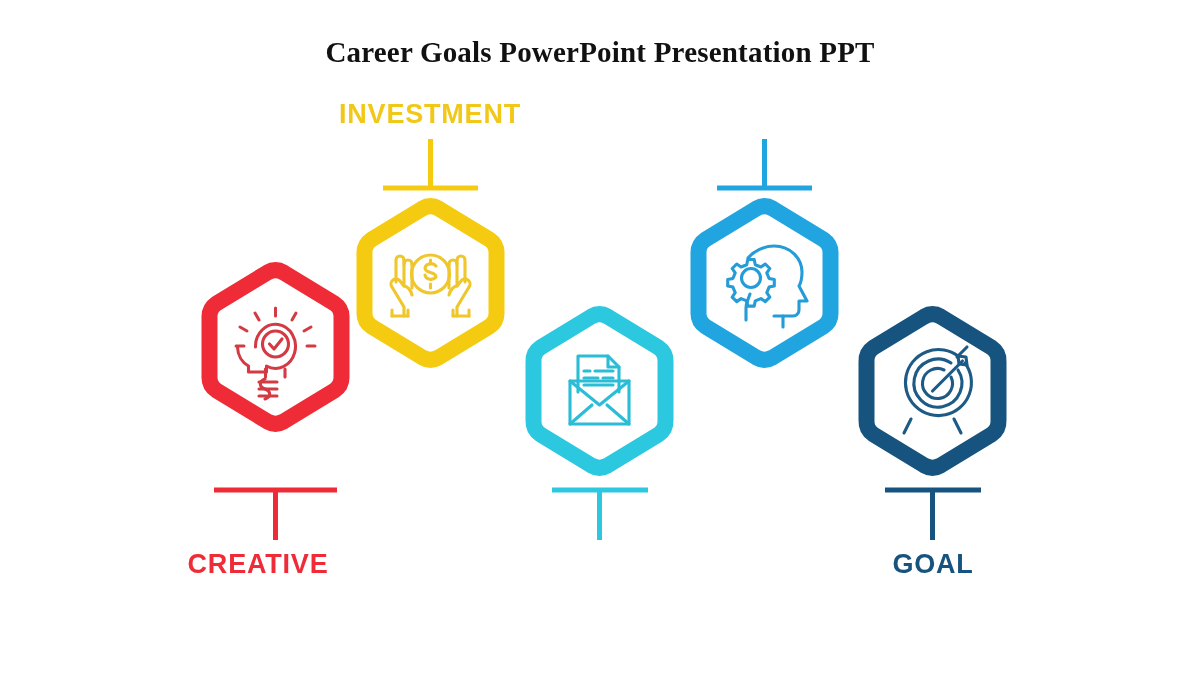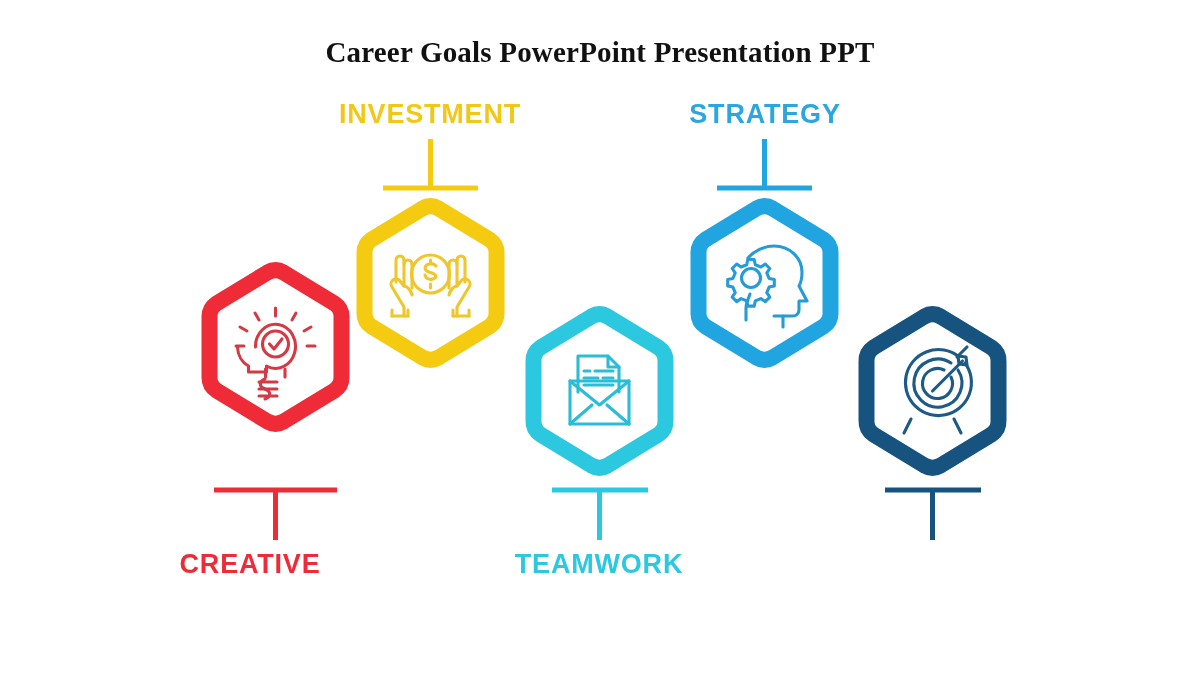--- a/index.html
+++ b/index.html
@@ -46,21 +46,21 @@
   }
   .node-label {
     position: absolute;
     font-family: "Liberation Sans", sans-serif;
     font-weight: bold;
     font-size: 27px;
     letter-spacing: 0.8px;
     white-space: nowrap;
     text-align: center;
   }
-  .lbl-creative   { left: 128px; top: 549px; width: 244px; color: #EE2B36; }
+  .lbl-creative   { left: 136px; top: 549px; width: 244px; color: #EE2B36; }
   .lbl-investment { left: 308px; top: 99px;  width: 244px; color: #F2C818; }
   .lbl-teamwork   { left: 477px; top: 549px; width: 244px; color: #2BC8E0; }
   .lbl-strategy   { left: 643px; top: 99px;  width: 244px; color: #2CA6E0; }
   .lbl-goal       { left: 811px; top: 549px; width: 244px; color: #16537E; }
 </style>
 </head>
 <body>
 
 <div id="slide">
 
@@ -177,16 +177,15 @@
           <path d="M 957 357 l 10 -10"></path>
           <path d="M 911 419 l -7 14 M 954 419 l 7 14"></path>
         </g>
       </g>
 
     </svg>
   </div>
 
   <div class="node-label lbl-creative">CREATIVE</div>
   <div class="node-label lbl-investment">INVESTMENT</div>
-  <div class="node-label lbl-teamwork">TEAMWORK</div>
-  <div class="node-label lbl-strategy">STRATEGY</div>
+  <div class="node-label lbl-goal">GOAL</div>
 
 </div>
 
 </body></html>

